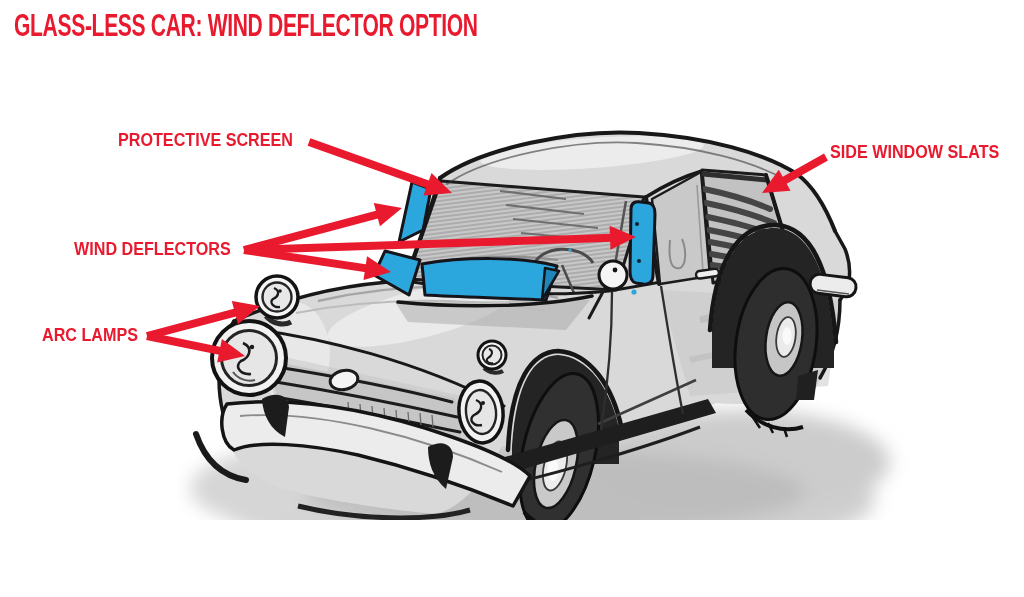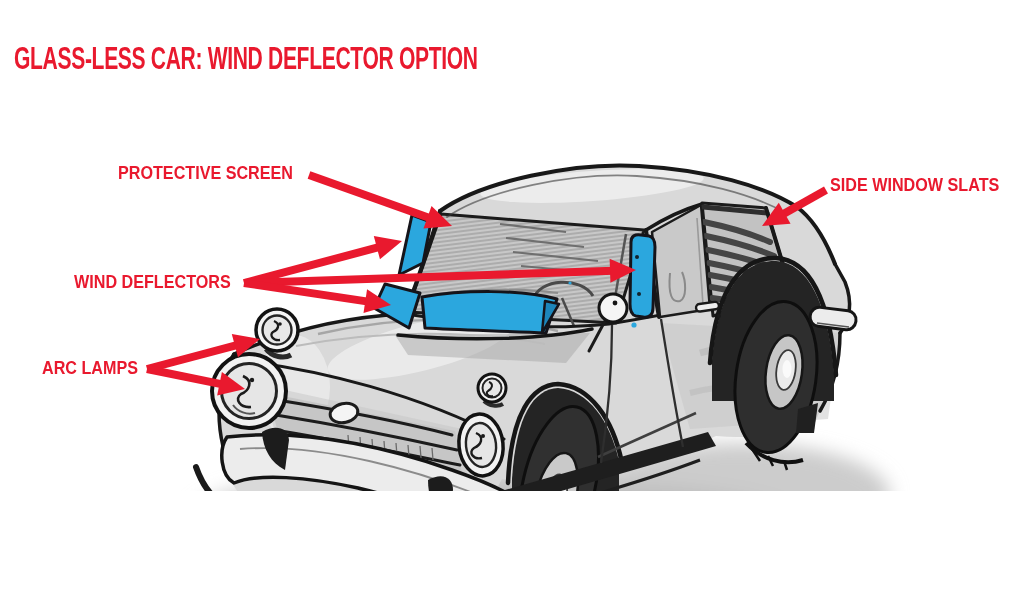--- a/index.html
+++ b/index.html
@@ -1,22 +1,22 @@
 <!DOCTYPE html>
 <html style="--accent-red: #e9192e; --highlight-blue: #2ba7de;"><head>
 <meta charset="utf-8">
 <style>
   :root{
     --accent-red:#e9192e;
     --highlight-blue:#2ba7de;
   }
   html,body{margin:0;padding:0;background:#ffffff;}
   .stage{
-    position:relative;width:1024px;height:458px;overflow:hidden;
-    background:#ffffff;font-family:"Liberation Sans",sans-serif;margin-top:33px;
+    position:relative;width:1024px;height:520px;overflow:hidden;
+    background:#ffffff;font-family:"Liberation Sans",sans-serif;
   }
   .stage svg.carart,.stage svg.overlay{position:absolute;left:0;top:0;}
   .stage svg.overlay{pointer-events:none;}
   .page-title{
     position:absolute;left:14px;top:8px;margin:0;
     font:700 31px "Liberation Sans",sans-serif;
     color:var(--accent-red);
     letter-spacing:-0.5px;white-space:nowrap;
     transform:scaleX(0.68);transform-origin:left top;
   }

